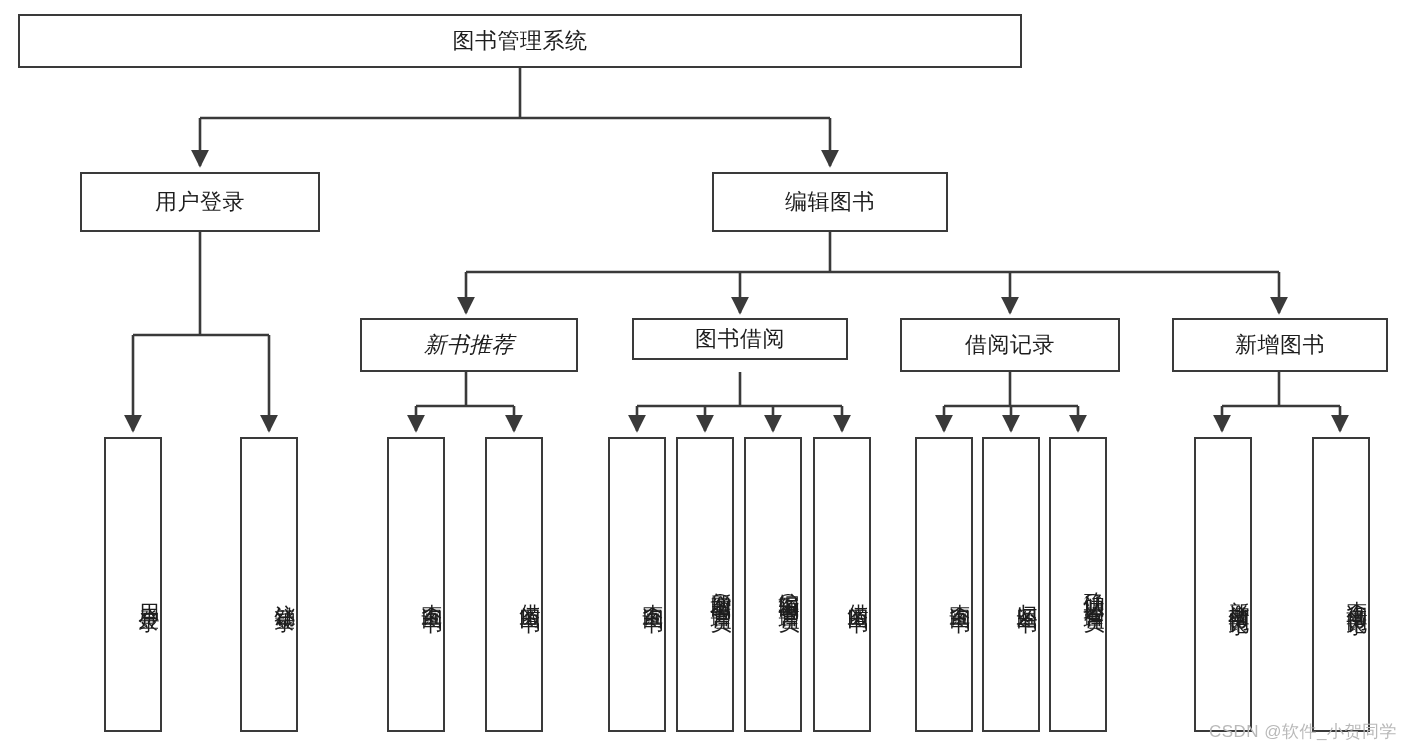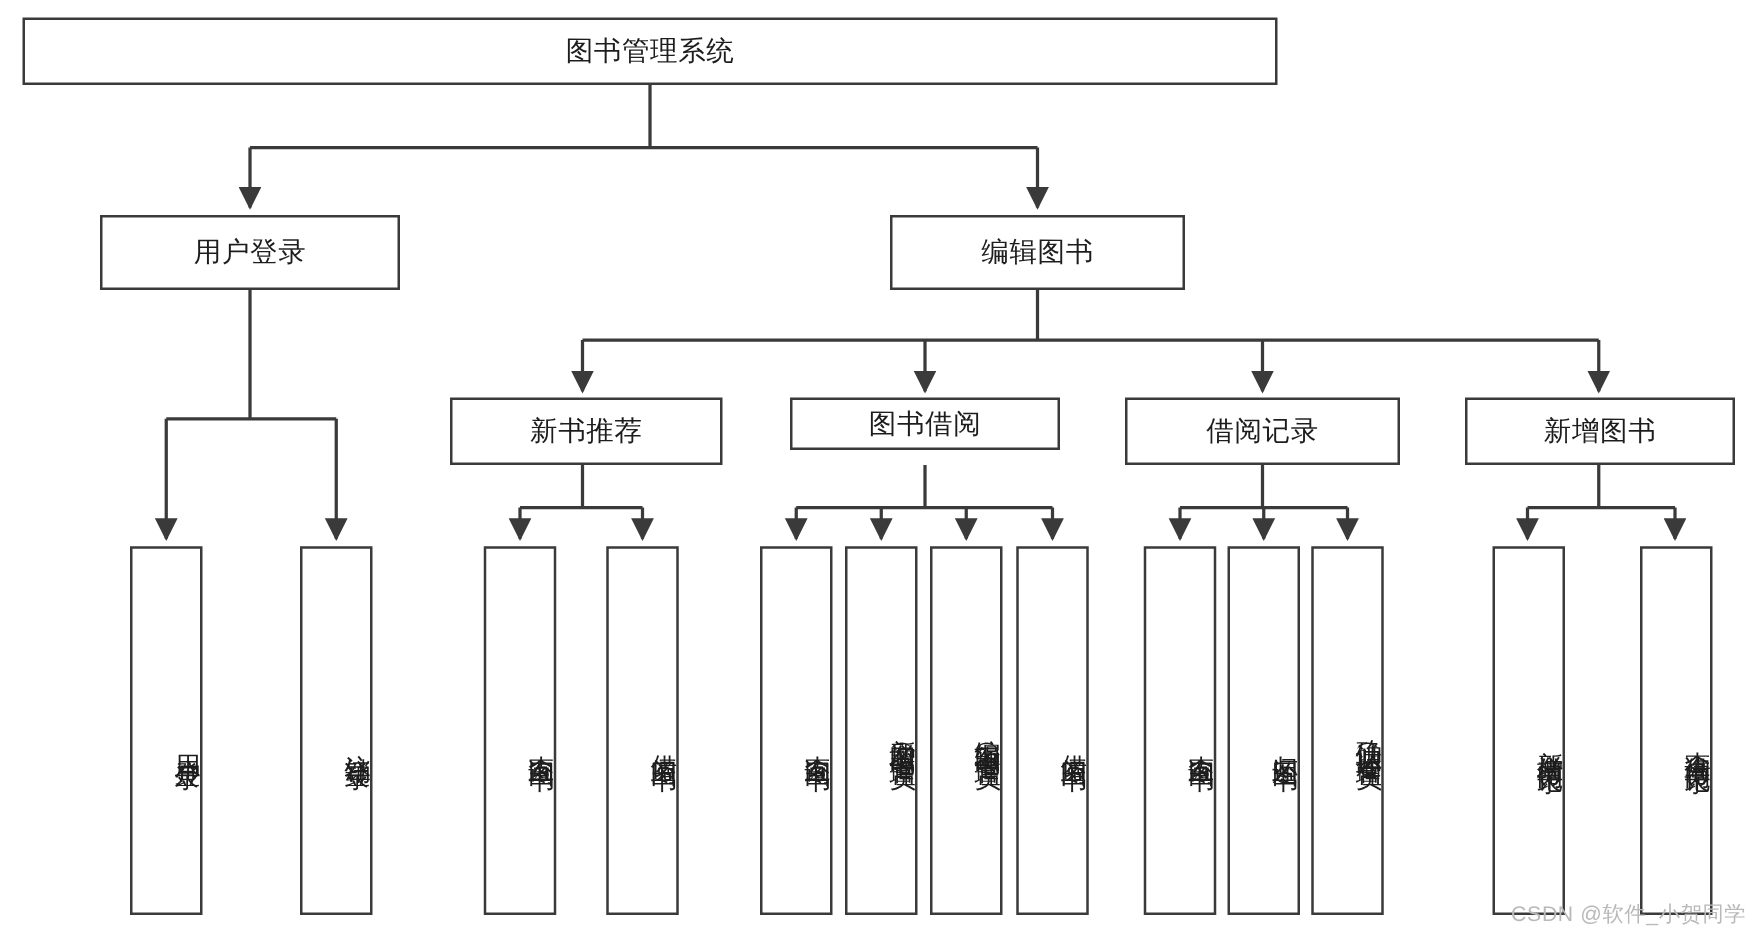--- a/index.html
+++ b/index.html
@@ -127,21 +127,21 @@
     <span class="node-label">图书管理系统</span>
   </div>
 
   <div class="node horiz" style="left:80px; top:172px; width:240px; height:60px;">
     <span class="node-label">用户登录</span>
   </div>
   <div class="node horiz" style="left:712px; top:172px; width:236px; height:60px;">
     <span class="node-label">编辑图书</span>
   </div>
 
-  <div class="node horiz" style="left:360px; top:318px; width:218px; height:54px;">
+  <div class="node horiz" style="left:360px; top:318px; width:218px; height:54px;font-style:italic;">
     <span class="node-label">新书推荐</span>
   </div>
   <div class="node horiz" style="left:632px; top:318px; width:216px; height:42px;">
     <span class="node-label">图书借阅</span>
   </div>
   <div class="node horiz" style="left:900px; top:318px; width:220px; height:54px;">
     <span class="node-label">借阅记录</span>
   </div>
   <div class="node horiz" style="left:1172px; top:318px; width:216px; height:54px;">
     <span class="node-label">新增图书</span>

